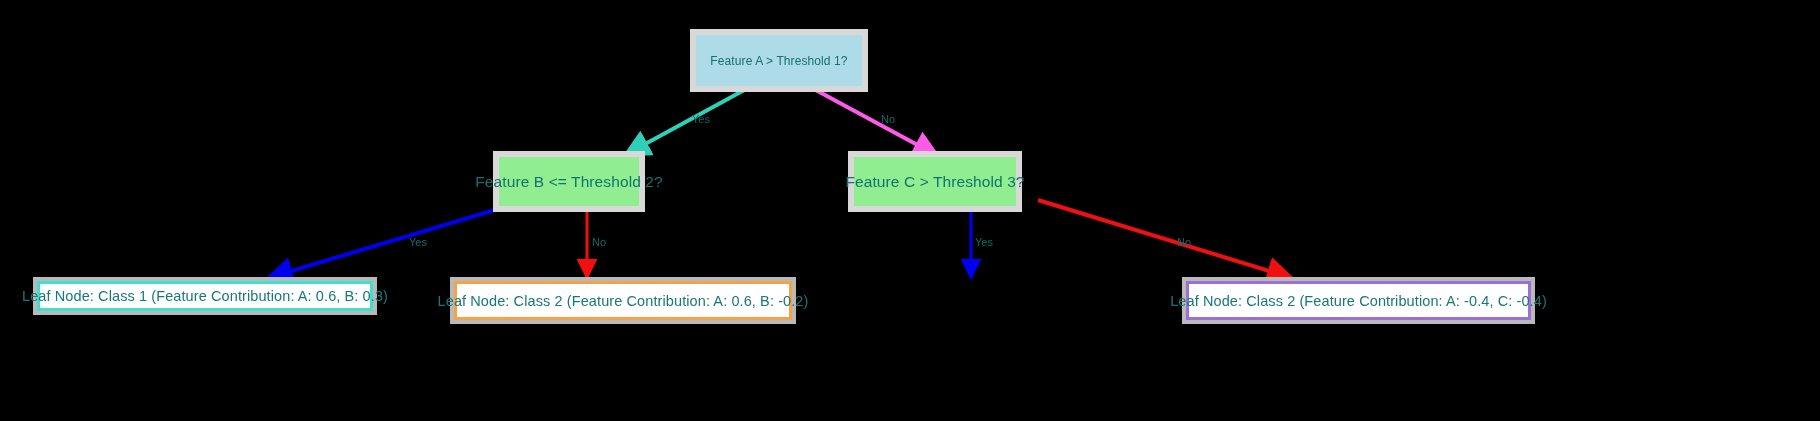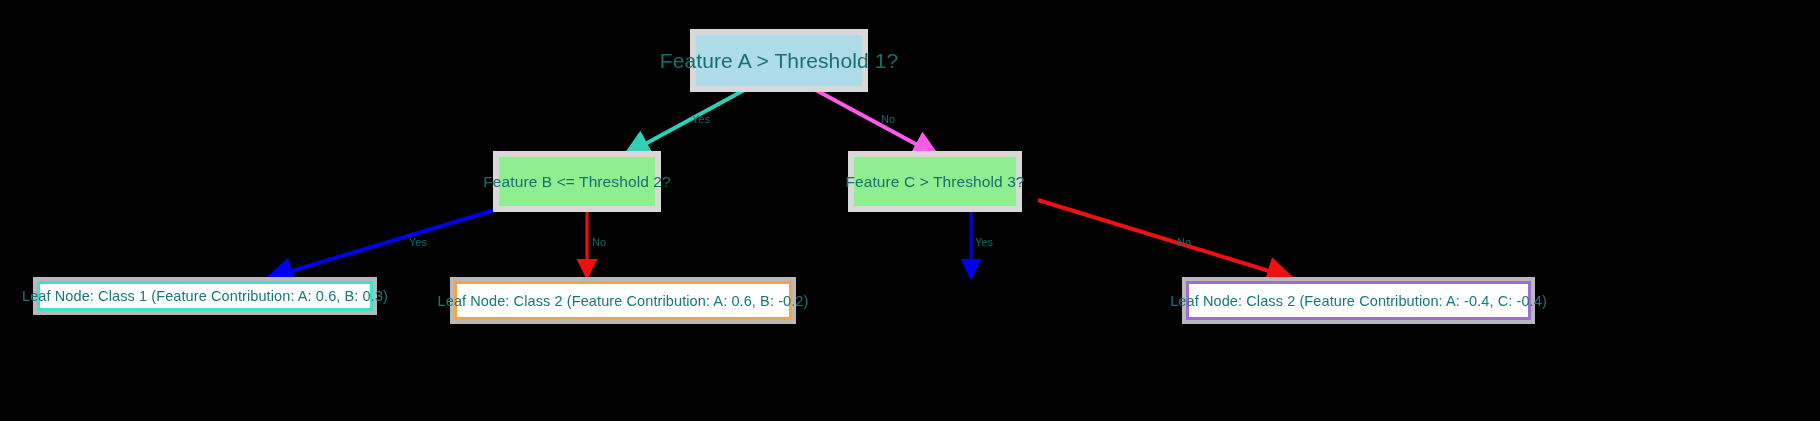--- a/index.html
+++ b/index.html
@@ -38,21 +38,21 @@
     letter-spacing: 0.1px;
   }
   .node-label {
     display: block;
   }
   
   .node.root {
     background: #aedbe8;
     border: 1px solid #aedbe8;
     color: #176f6f;
-    font-size: 21px;
+    font-size: 12px;
     box-shadow: 0 0 0 6px #d8d8d8;
   }
   
   .node.decision {
     background: #90ee90;
     border: 1px solid #90ee90;
     color: #157070;
     font-size: 15.5px;
     box-shadow: 0 0 0 6px #d8d8d8;
   }
@@ -105,21 +105,21 @@
 
     <line x1="971" y1="203" x2="971" y2="278" stroke="#0000f0" stroke-width="3" marker-end="url(#arrow-blue)"></line>
 
     <line x1="1038" y1="200" x2="1292" y2="278" stroke="#f01010" stroke-width="4" marker-end="url(#arrow-red)"></line>
   </svg>
 
   <div class="node root" style="left:696px; top:35px; width:166px; height:51px;">
     <span class="node-label">Feature A &gt; Threshold 1?</span>
   </div>
 
-  <div class="node decision" style="left:499px; top:157px; width:156px; height:49px;text-align:right;">
+  <div class="node decision" style="left:499px; top:157px; width:140px; height:49px;text-align:right;">
     <span class="node-label">Feature B &lt;= Threshold 2?</span>
   </div>
 
   <div class="node decision" style="left:854px; top:157px; width:162px; height:49px;">
     <span class="node-label">Feature C &gt; Threshold 3?</span>
   </div>
 
   <div class="node leaf" style="left:37px; top:281px; width:336px; height:30px; border-color:#40e0d0;">
     <span class="node-label">Leaf Node: Class 1 (Feature Contribution: A: 0.6, B: 0.3)</span>
   </div>

